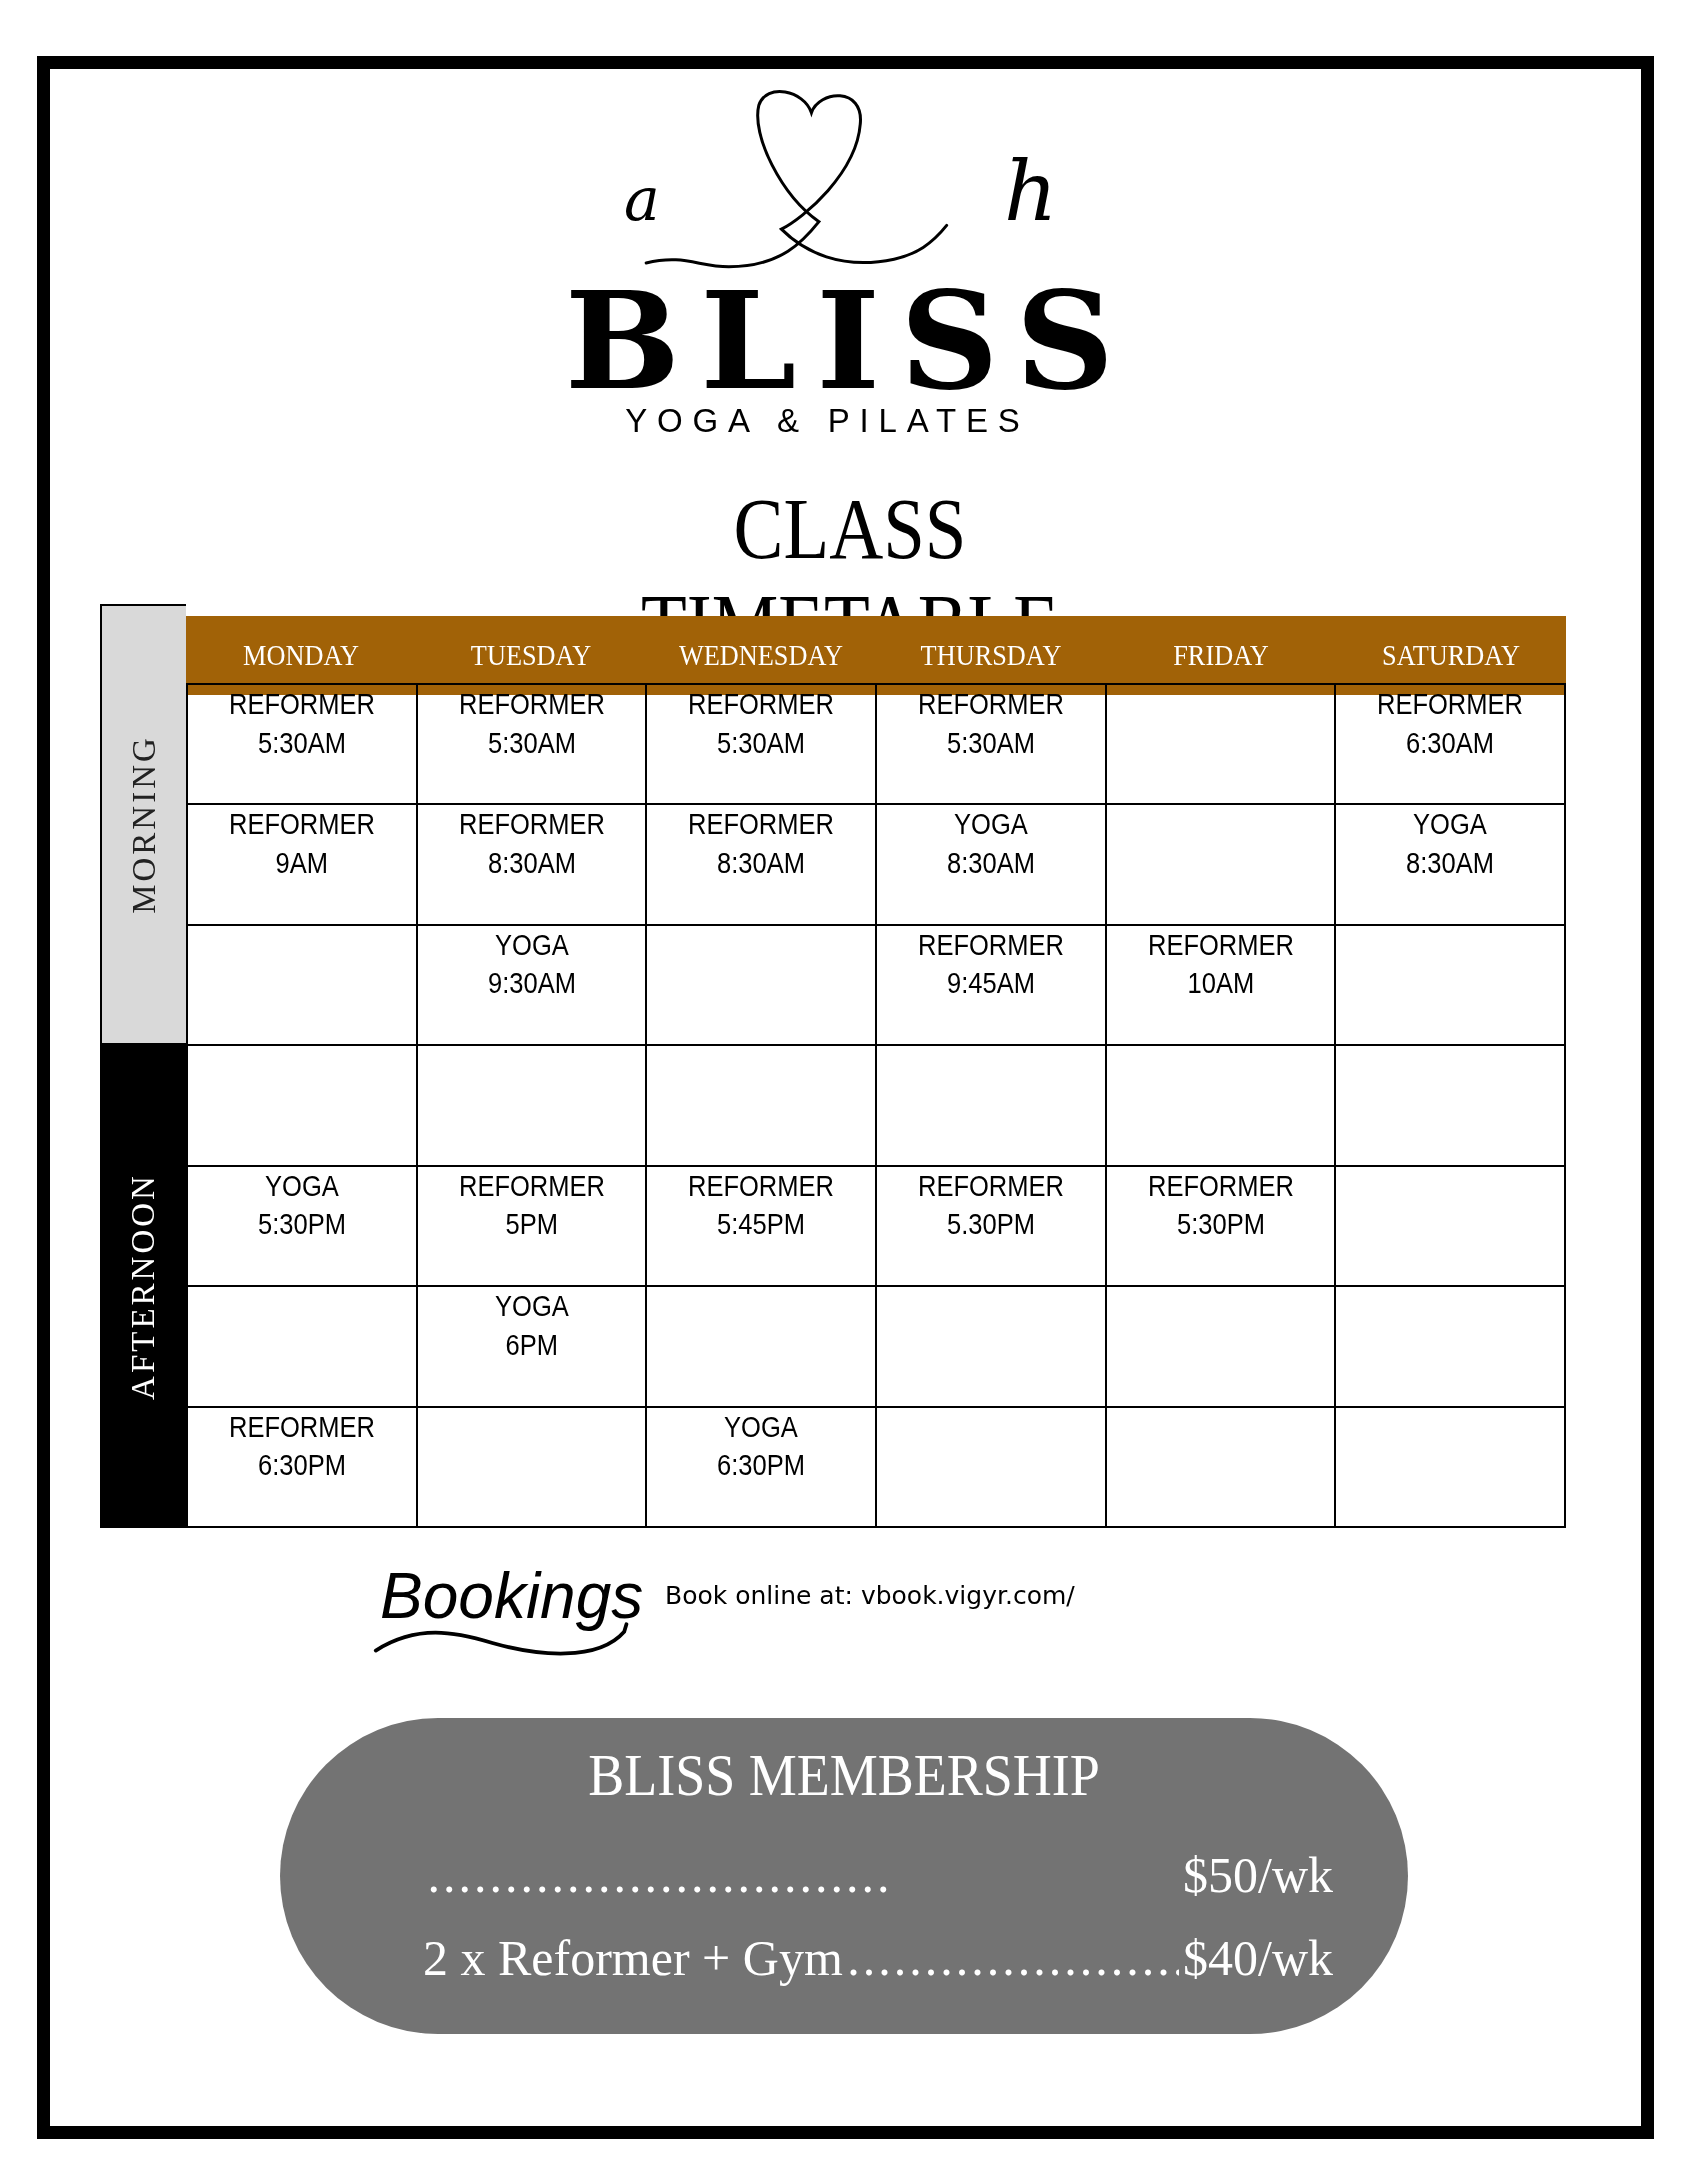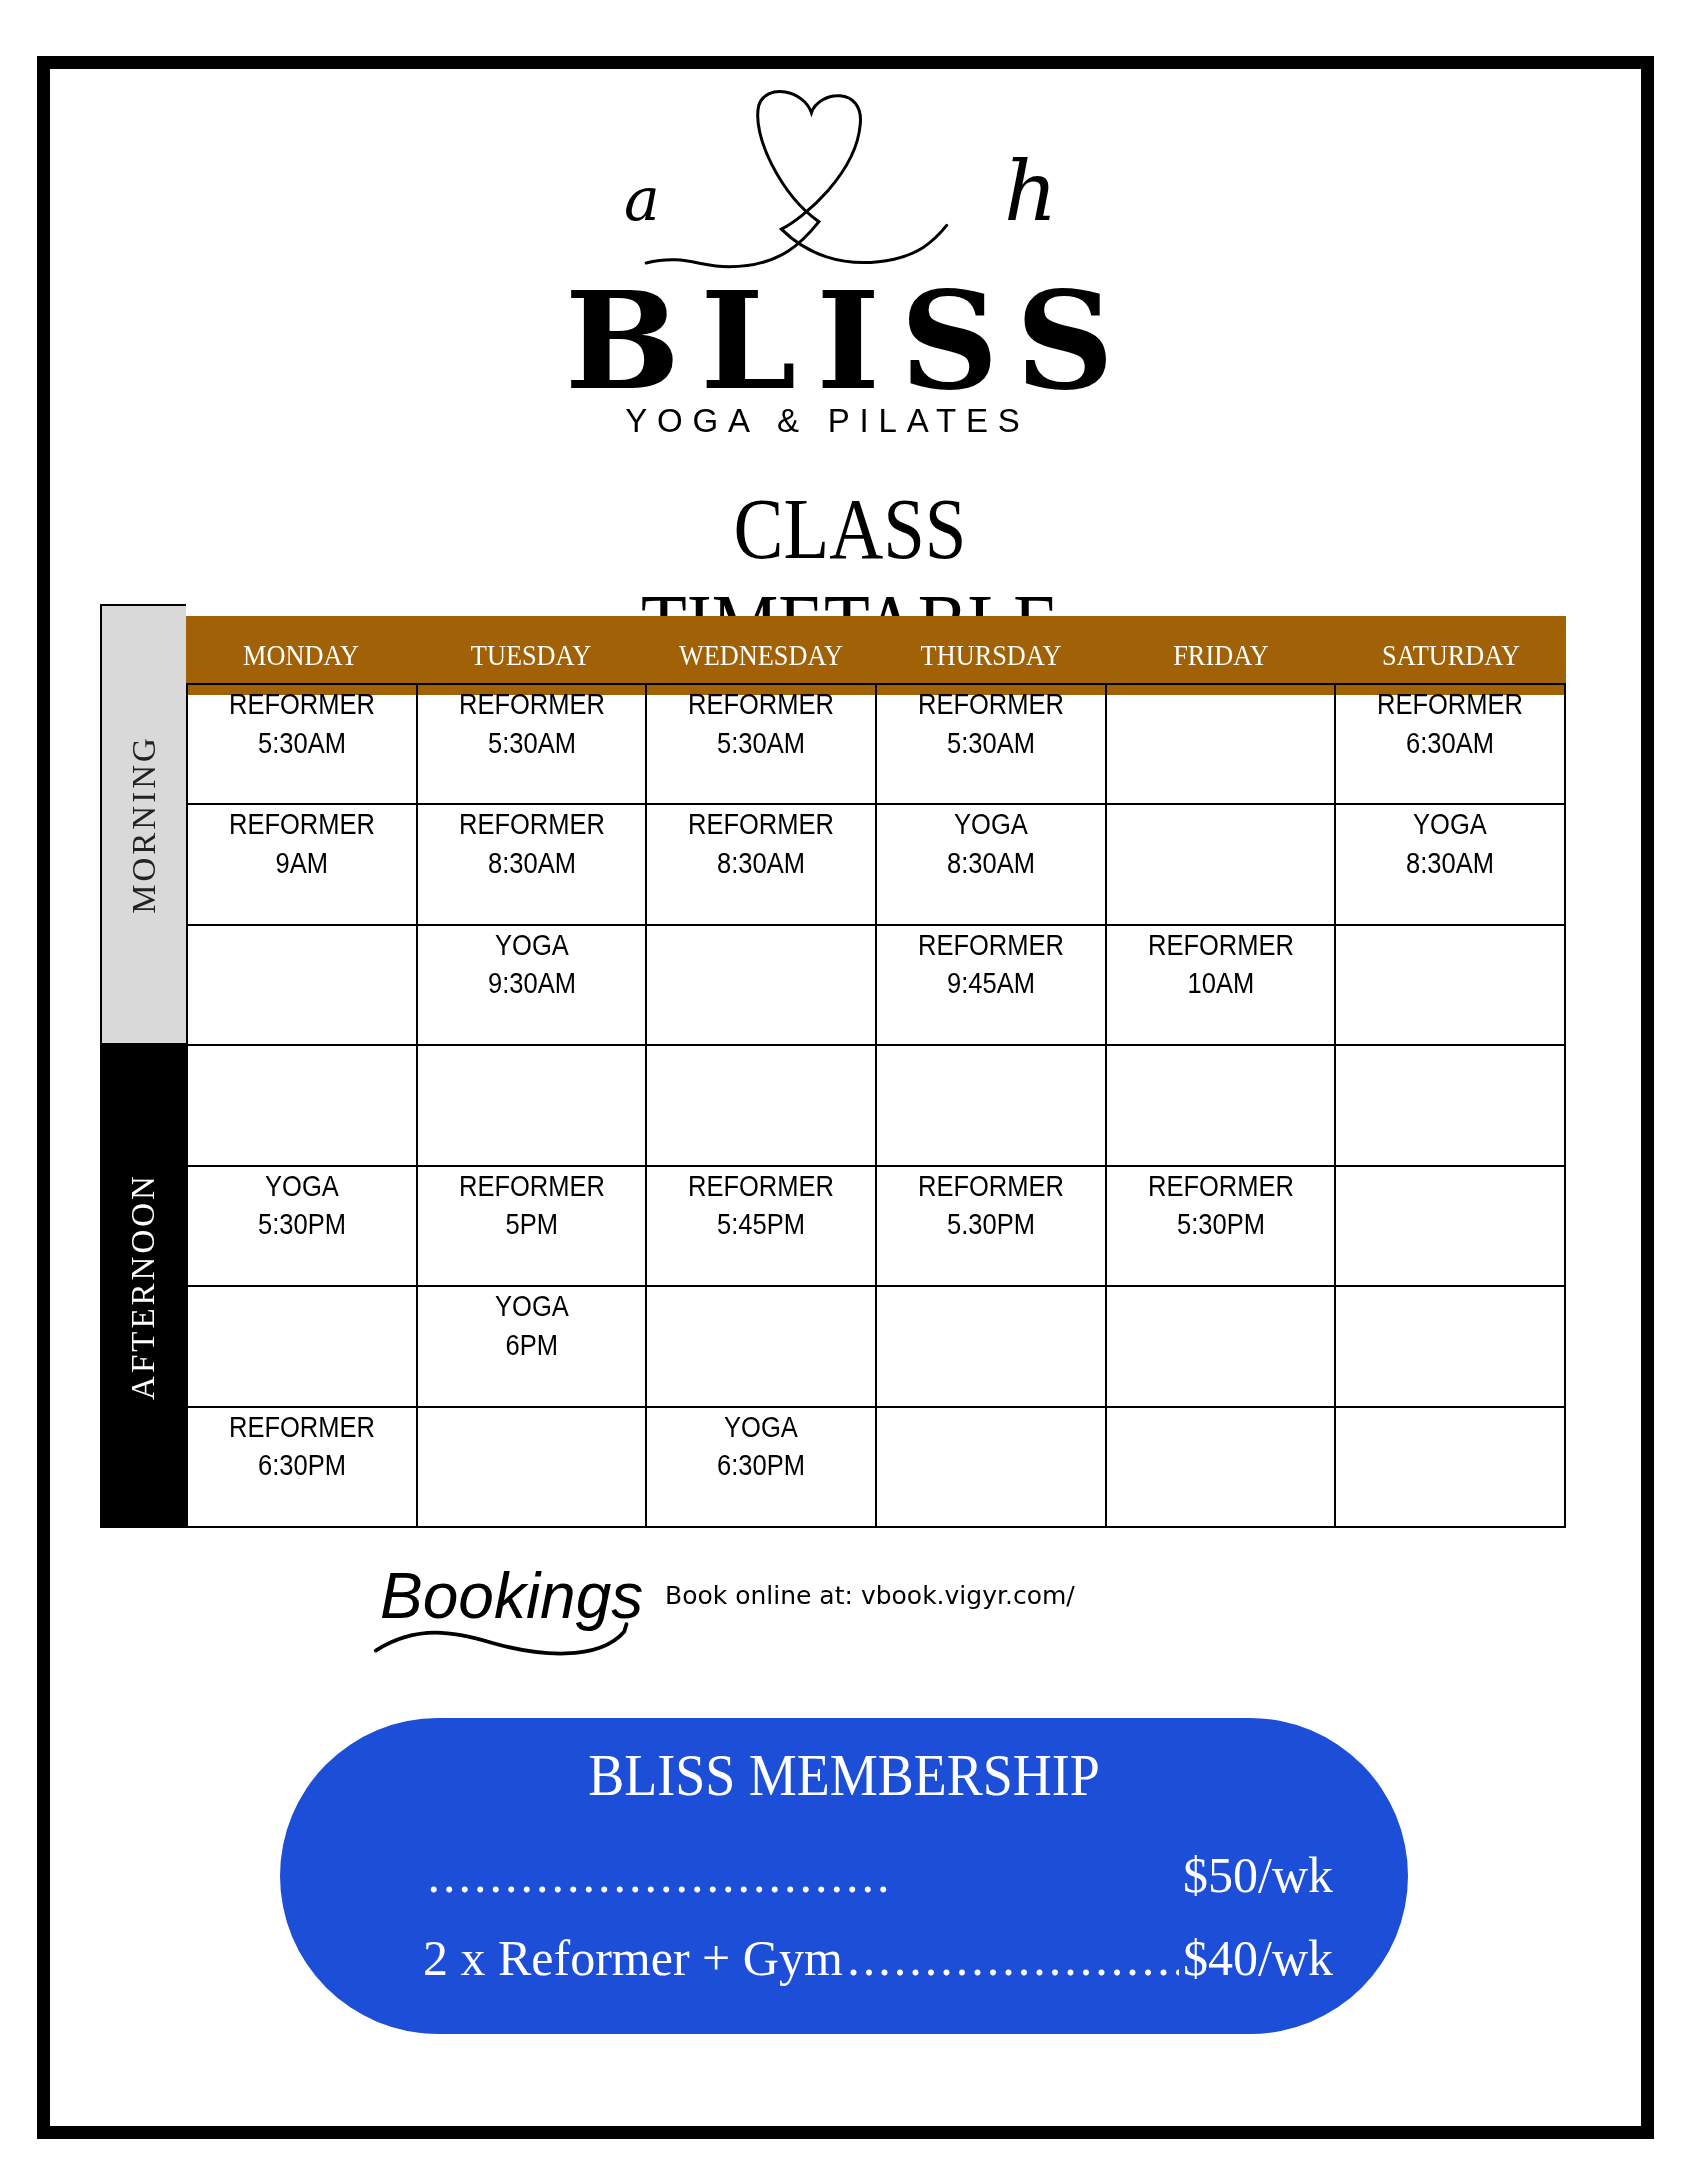--- a/index.html
+++ b/index.html
@@ -19,21 +19,21 @@
   .head { position:absolute; left:86px; top:12px; width:1380px; height:79px; background:#a16207; display:grid; grid-template-columns:repeat(6,1fr); }
   .head div { color:#fff; font-family:"Liberation Serif", serif; font-size:28.6px; display:flex; align-items:center; justify-content:center; transform:scaleX(0.92); }
   .grid { position:absolute; left:86px; top:79px; width:1380px; height:845px; display:grid; grid-template-columns:repeat(6,1fr); grid-template-rows:repeat(7,1fr); border-left:2.3px solid #000; border-bottom:2.3px solid #000; box-sizing:border-box; }
   .cell { border-right:2.3px solid #000; border-top:2.3px solid #000; display:flex; flex-direction:column; align-items:center; font-family:"Liberation Sans", sans-serif; font-size:29px; line-height:1.33; transform-origin:center; }
   .cell span { display:block; transform:scaleX(0.88); }
   .booking { position:absolute; left:372px; top:1564px; }
   .booking .script { position:absolute; left:8px; top:0; font-family:Liberation Sans, sans-serif; font-style:italic; font-size:64px; line-height:1; white-space:nowrap; }
   .booking svg { position:absolute; left:0; top:45px; }
   .booking-text { position:absolute; left:665px; top:1581px; font-family:"DejaVu Sans", sans-serif; font-size:25px; white-space:nowrap; }
   .booking-text .url { font-weight:normal; }
-  .member { position:absolute; left:280px; top:1718px; width:1128px; height:316px; border-radius:158px; background:#1d4ed8; color:#fff; font-family:"Liberation Serif", serif; text-align:center; }
+  .member { position:absolute; left:280px; top:1718px; width:1128px; height:316px; border-radius:158px; background:#737373; color:#fff; font-family:"Liberation Serif", serif; text-align:center; }
   .member .mtitle { position:absolute; left:0; right:0; top:22.6px; font-size:60px; transform:scaleX(0.9); }
   .member .row { position:absolute; left:143px; width:910px; font-size:50px; display:flex; white-space:nowrap; }
   .member .row .lbl { flex:0 0 auto; }
   .member .row .dots { flex:1 1 auto; overflow:hidden; letter-spacing:3px; margin:0 4.5px; text-align:left; }
   .member .row .price { flex:0 0 auto; }
 </style>
 </head>
 <body>
 
 <div class="frame"></div>

